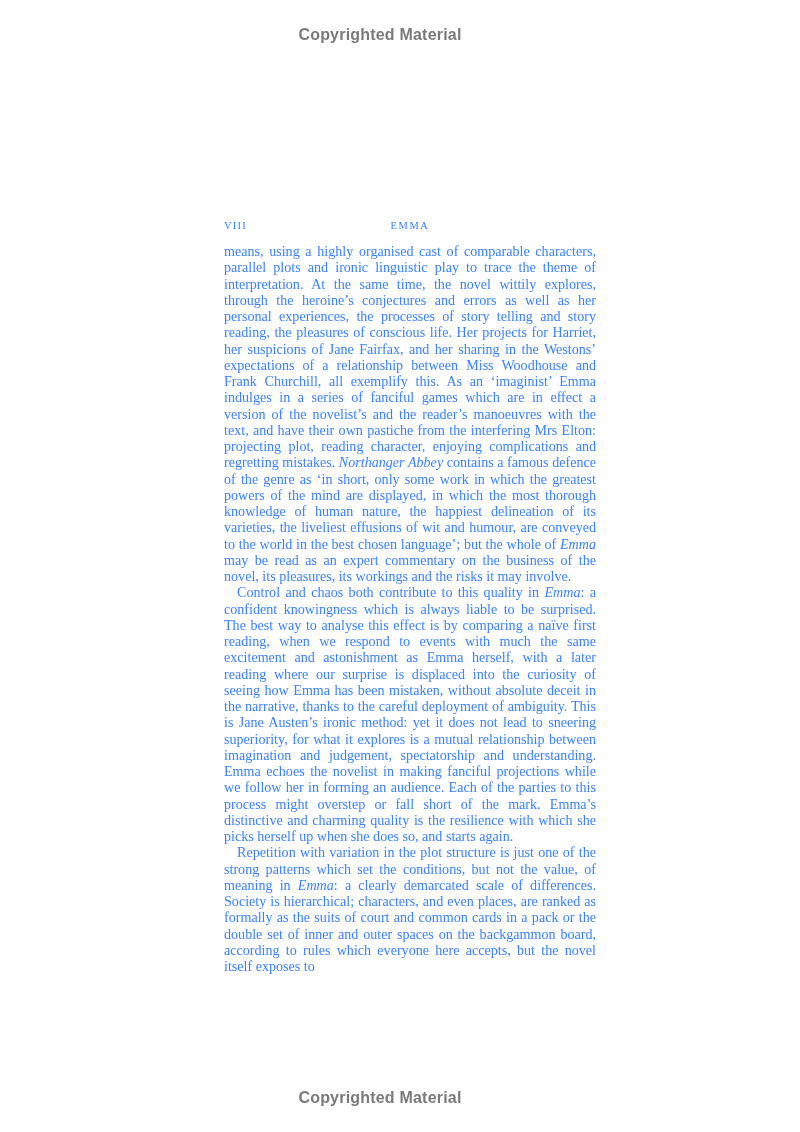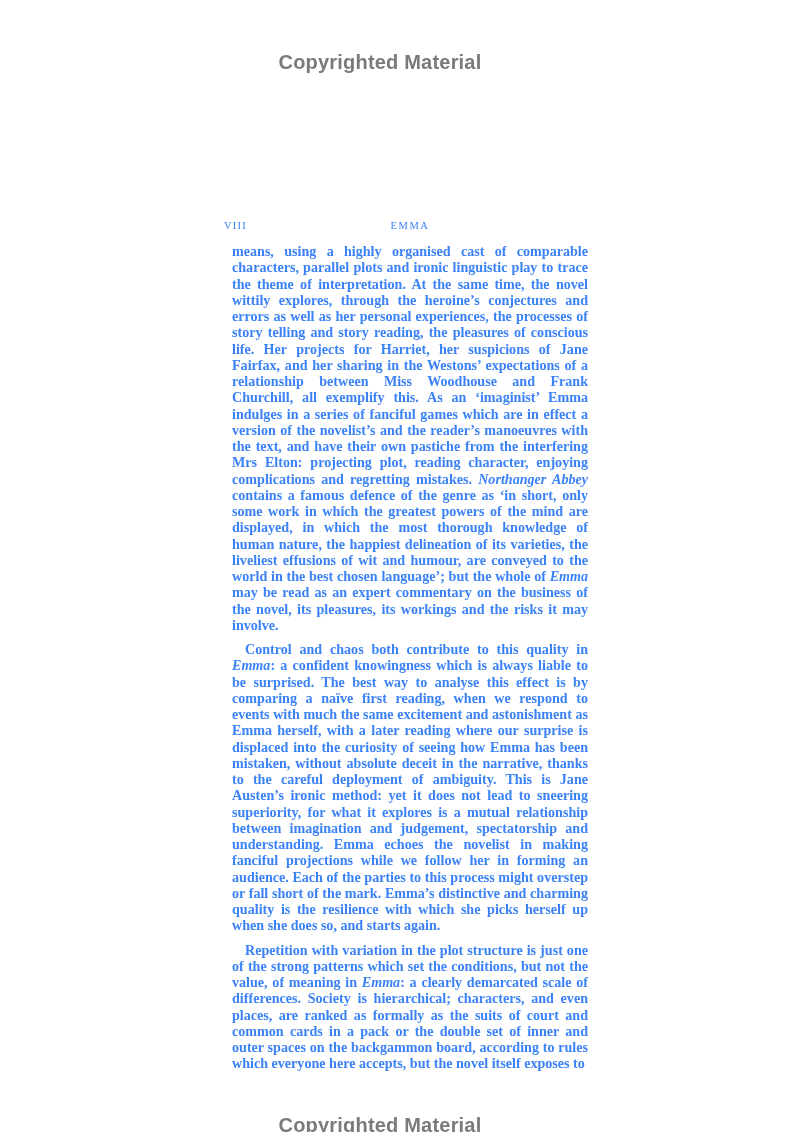--- a/index.html
+++ b/index.html
@@ -1,37 +1,37 @@
 <!DOCTYPE html>
 <html><head>
 <meta charset="utf-8">
 <style>
   html, body { margin: 0; padding: 0; background: #ffffff; }
   body { width: 800px; height: 1132px; position: relative; overflow: hidden; }
   .watermark {
     position: absolute; left: 0; width: 760px; text-align: center;
     font-family: "Liberation Sans", "DejaVu Sans", sans-serif;
-    font-weight: bold; font-size: 20px; color: #7a7a7a; letter-spacing: 0.2px; margin-top: 25px;
+    font-weight: bold; font-size: 16px; color: #7a7a7a; letter-spacing: 0.2px;
   }
   .wm-top { top: 26px; }
   .wm-bottom { top: 1089px; }
   .page {
     position: absolute; left: 224px; top: 216px; width: 372px;
     font-family: "Liberation Serif", "DejaVu Serif", serif; color: #3b82f6;
   }
   .running-head {
     position: relative; height: 18px; font-size: 10.5px; letter-spacing: 1.2px;
   }
   .folio { position: absolute; left: 0; top: 4px; }
   .book-title { position: absolute; left: 0; right: 0; top: 4px; text-align: center; letter-spacing: 1.6px; }
   .body-text {
     margin-top: 9px; font-size: 14.1px; line-height: 16.25px;
     text-align: justify; hyphens: manual;
   }
-  .body-text p { margin: 8px; font-weight: bold; }
+  .body-text p { margin: 0; }
   .body-text p.indent { text-indent: 13px; }
   .body-text em { font-style: italic; }
 </style>
 </head>
 <body>
 
 <div class="watermark wm-top">Copyrighted Material</div>
 
 <div class="page">
   <div class="running-head">

